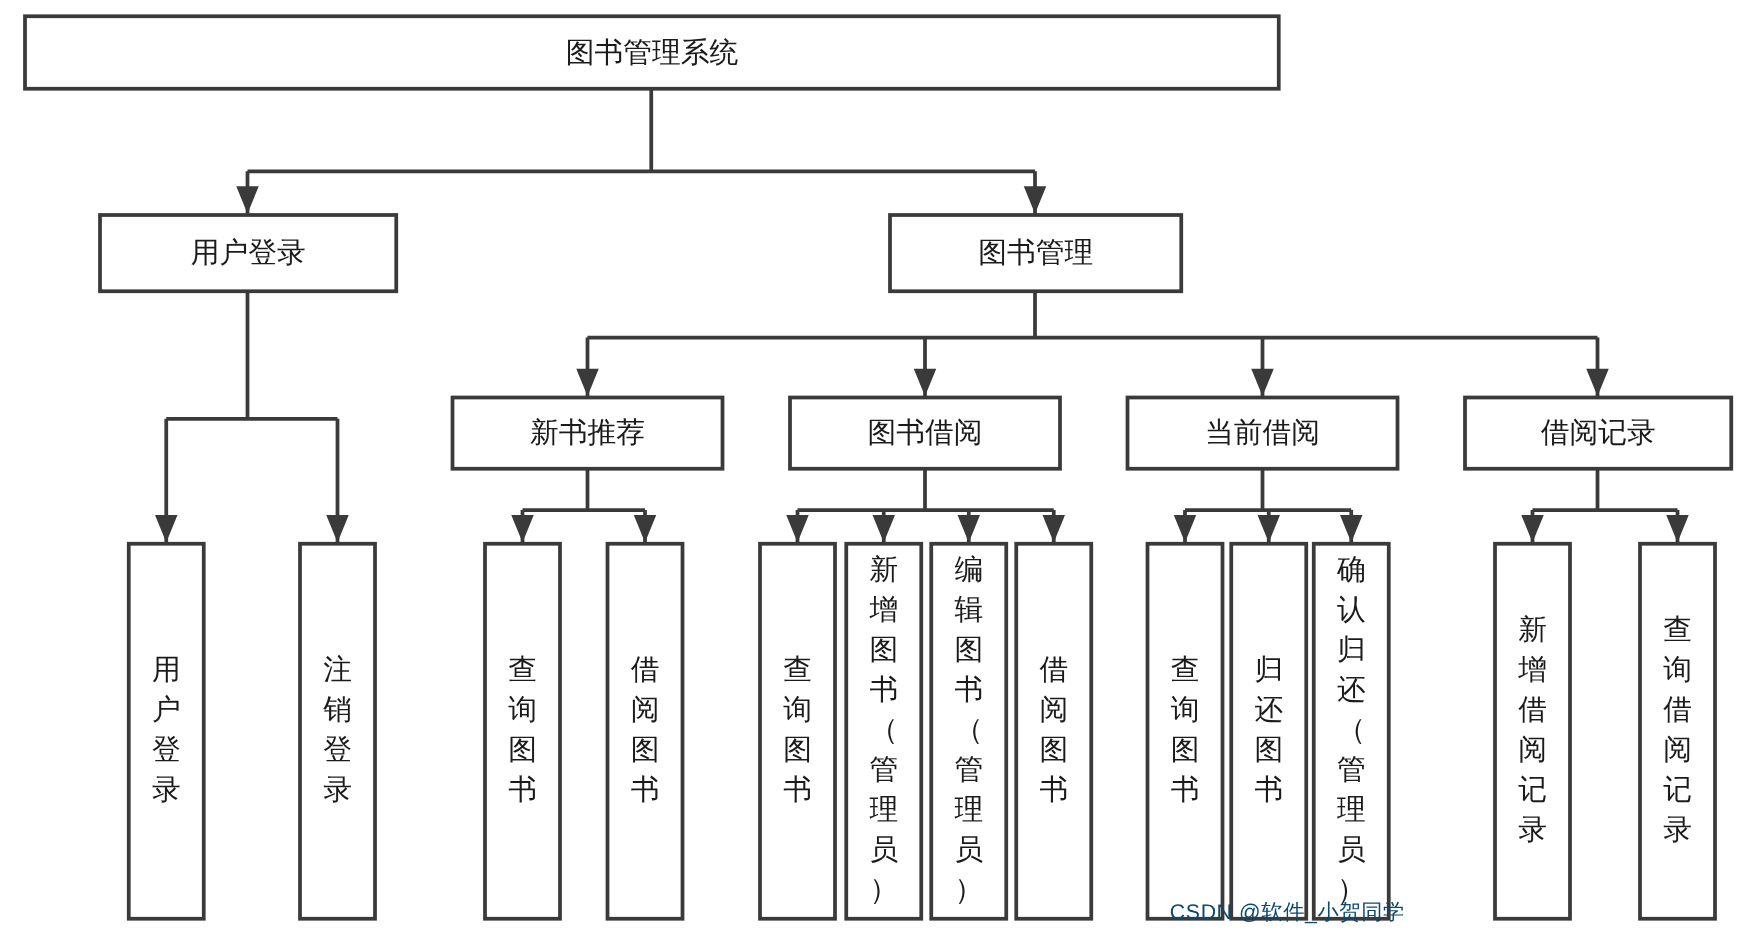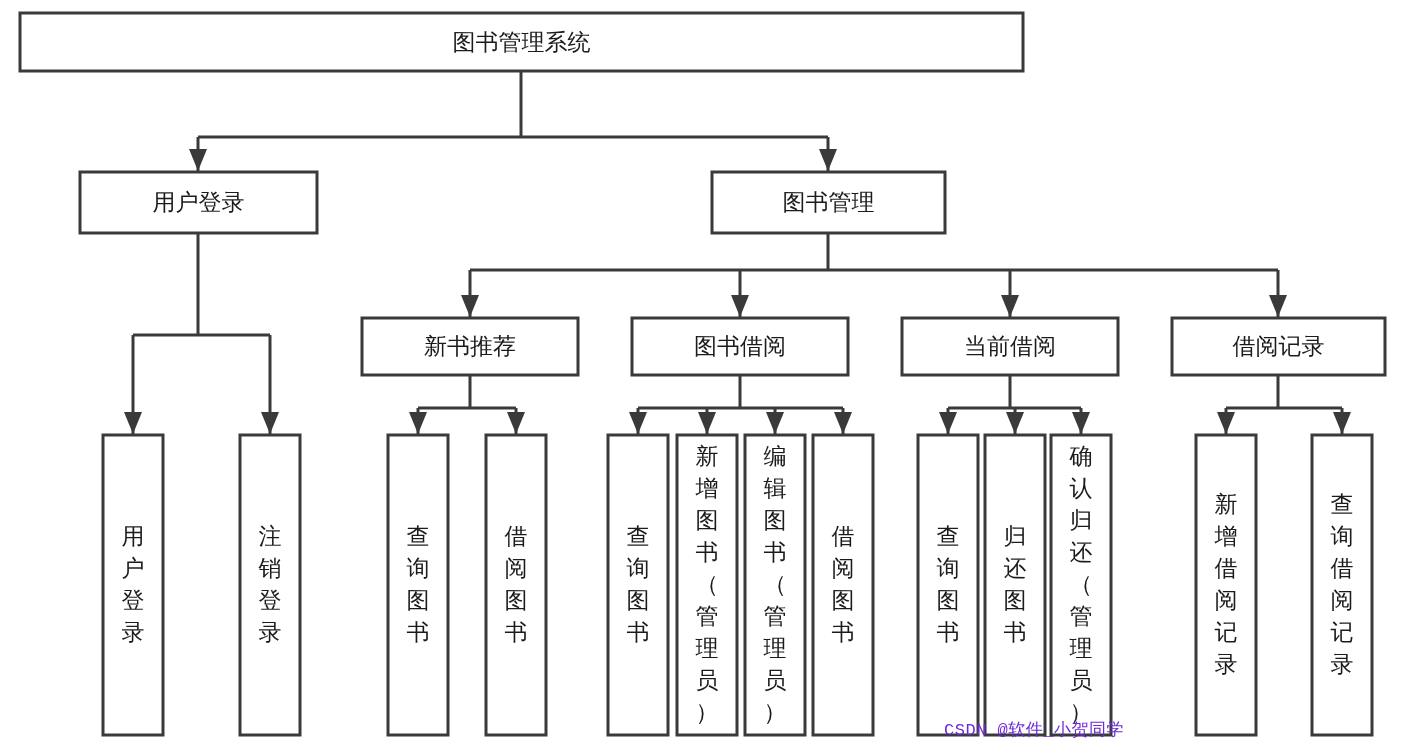--- a/index.html
+++ b/index.html
@@ -52,23 +52,23 @@
     fill: #1b1b1b;
     font-family: "DejaVu Sans", "Liberation Sans", sans-serif;
     font-size: 23px;
     text-anchor: middle;
     dominant-baseline: middle;
   }
   .watermark-text {
     position: absolute;
     right: 16px;
     bottom: 6px;
-    font-family: Liberation Mono, monospace;
+    font-family: Liberation Sans, sans-serif;
     font-size: 17px;
-    color: #6d28d9;
+    color: #0c4a6e;
     letter-spacing: 0.5px;
     white-space: nowrap;
     pointer-events: none;
     user-select: none;
   }
 </style>
 </head>
 <body>
 
 <div id="diagram-root">

